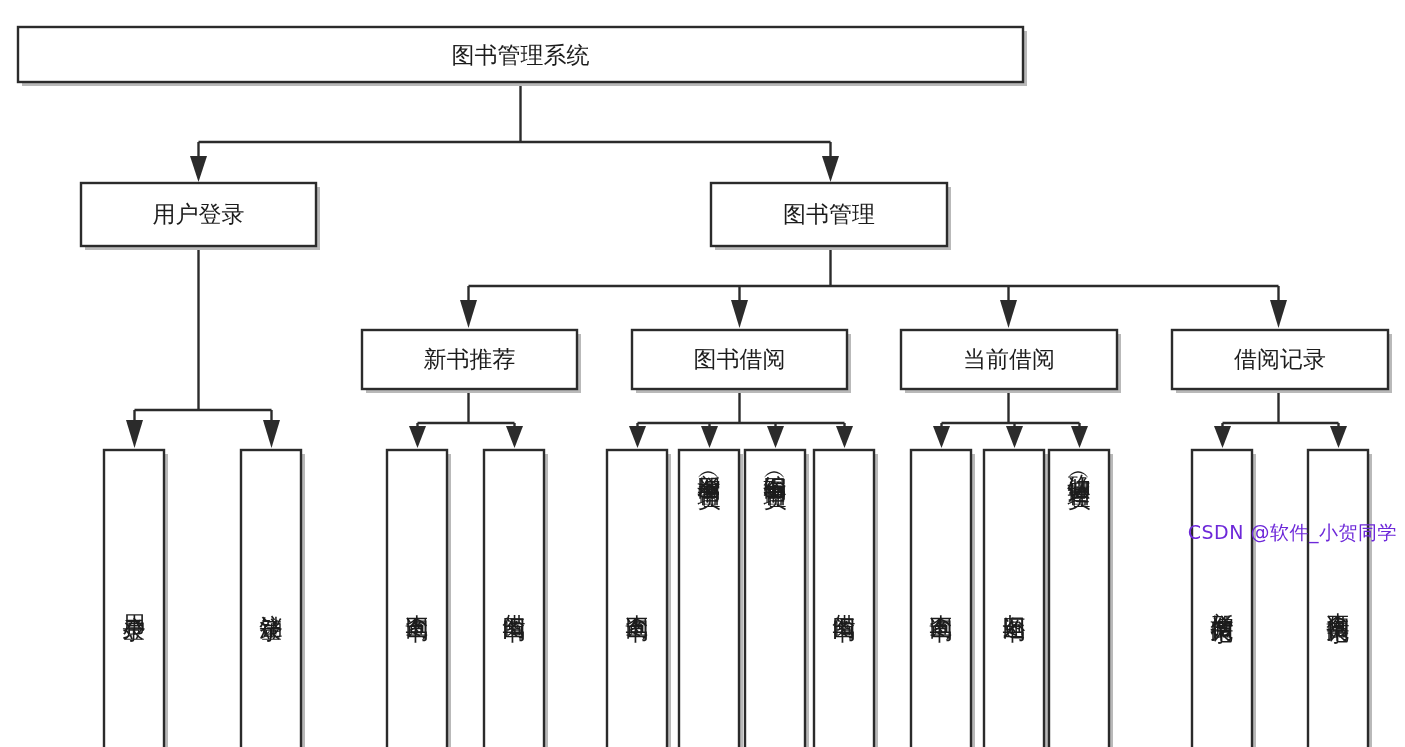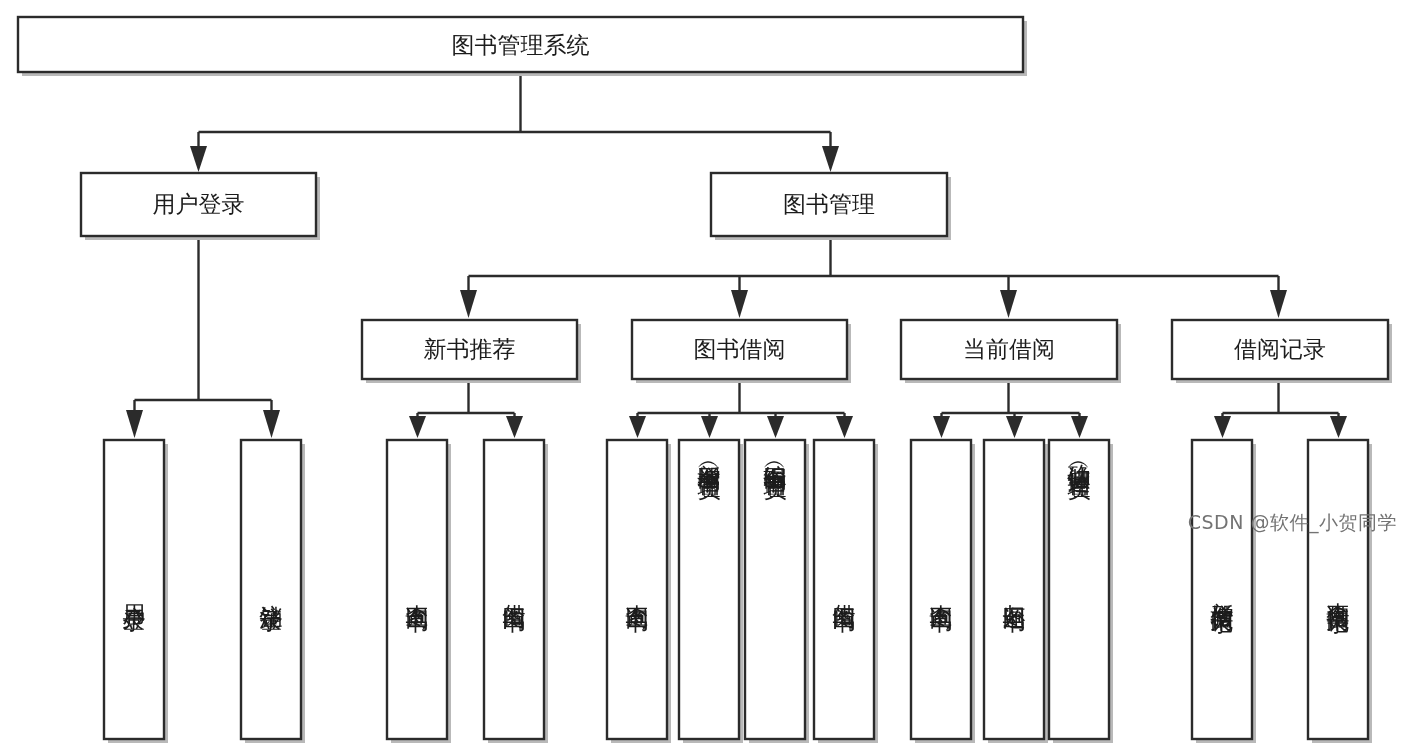--- a/index.html
+++ b/index.html
@@ -9,21 +9,21 @@
   }
   body {
     width: 1405px;
     height: 747px;
     position: relative;
     overflow: hidden;
     font-family: "DejaVu Sans", "Liberation Sans", sans-serif;
   }
   #diagram-root {
     position: absolute;
-    left: 0; top: 4px;
+    left: 0; top: 14px;
     width: 1405px;
     height: 538px;
   }
   svg.diagram {
     display: block;
     width: 1405px;
     height: 747px;
   }
   .node-box {
     fill: #ffffff;
@@ -68,21 +68,21 @@
     color: #1c1c1c;
     white-space: nowrap;
     text-align: center;
   }
   #watermark {
     position: absolute;
     right: 8px;
     bottom: 6px;
     font-family: "DejaVu Sans", "Liberation Sans", sans-serif;
     font-size: 19px;
-    color: #737373;
+    color: #6d28d9;
     letter-spacing: 0.5px;
     white-space: nowrap;
   }
 </style>
 </head>
 <body>
 
 <div id="diagram-root">
 
   <svg class="diagram" viewBox="0 0 1405 747">

